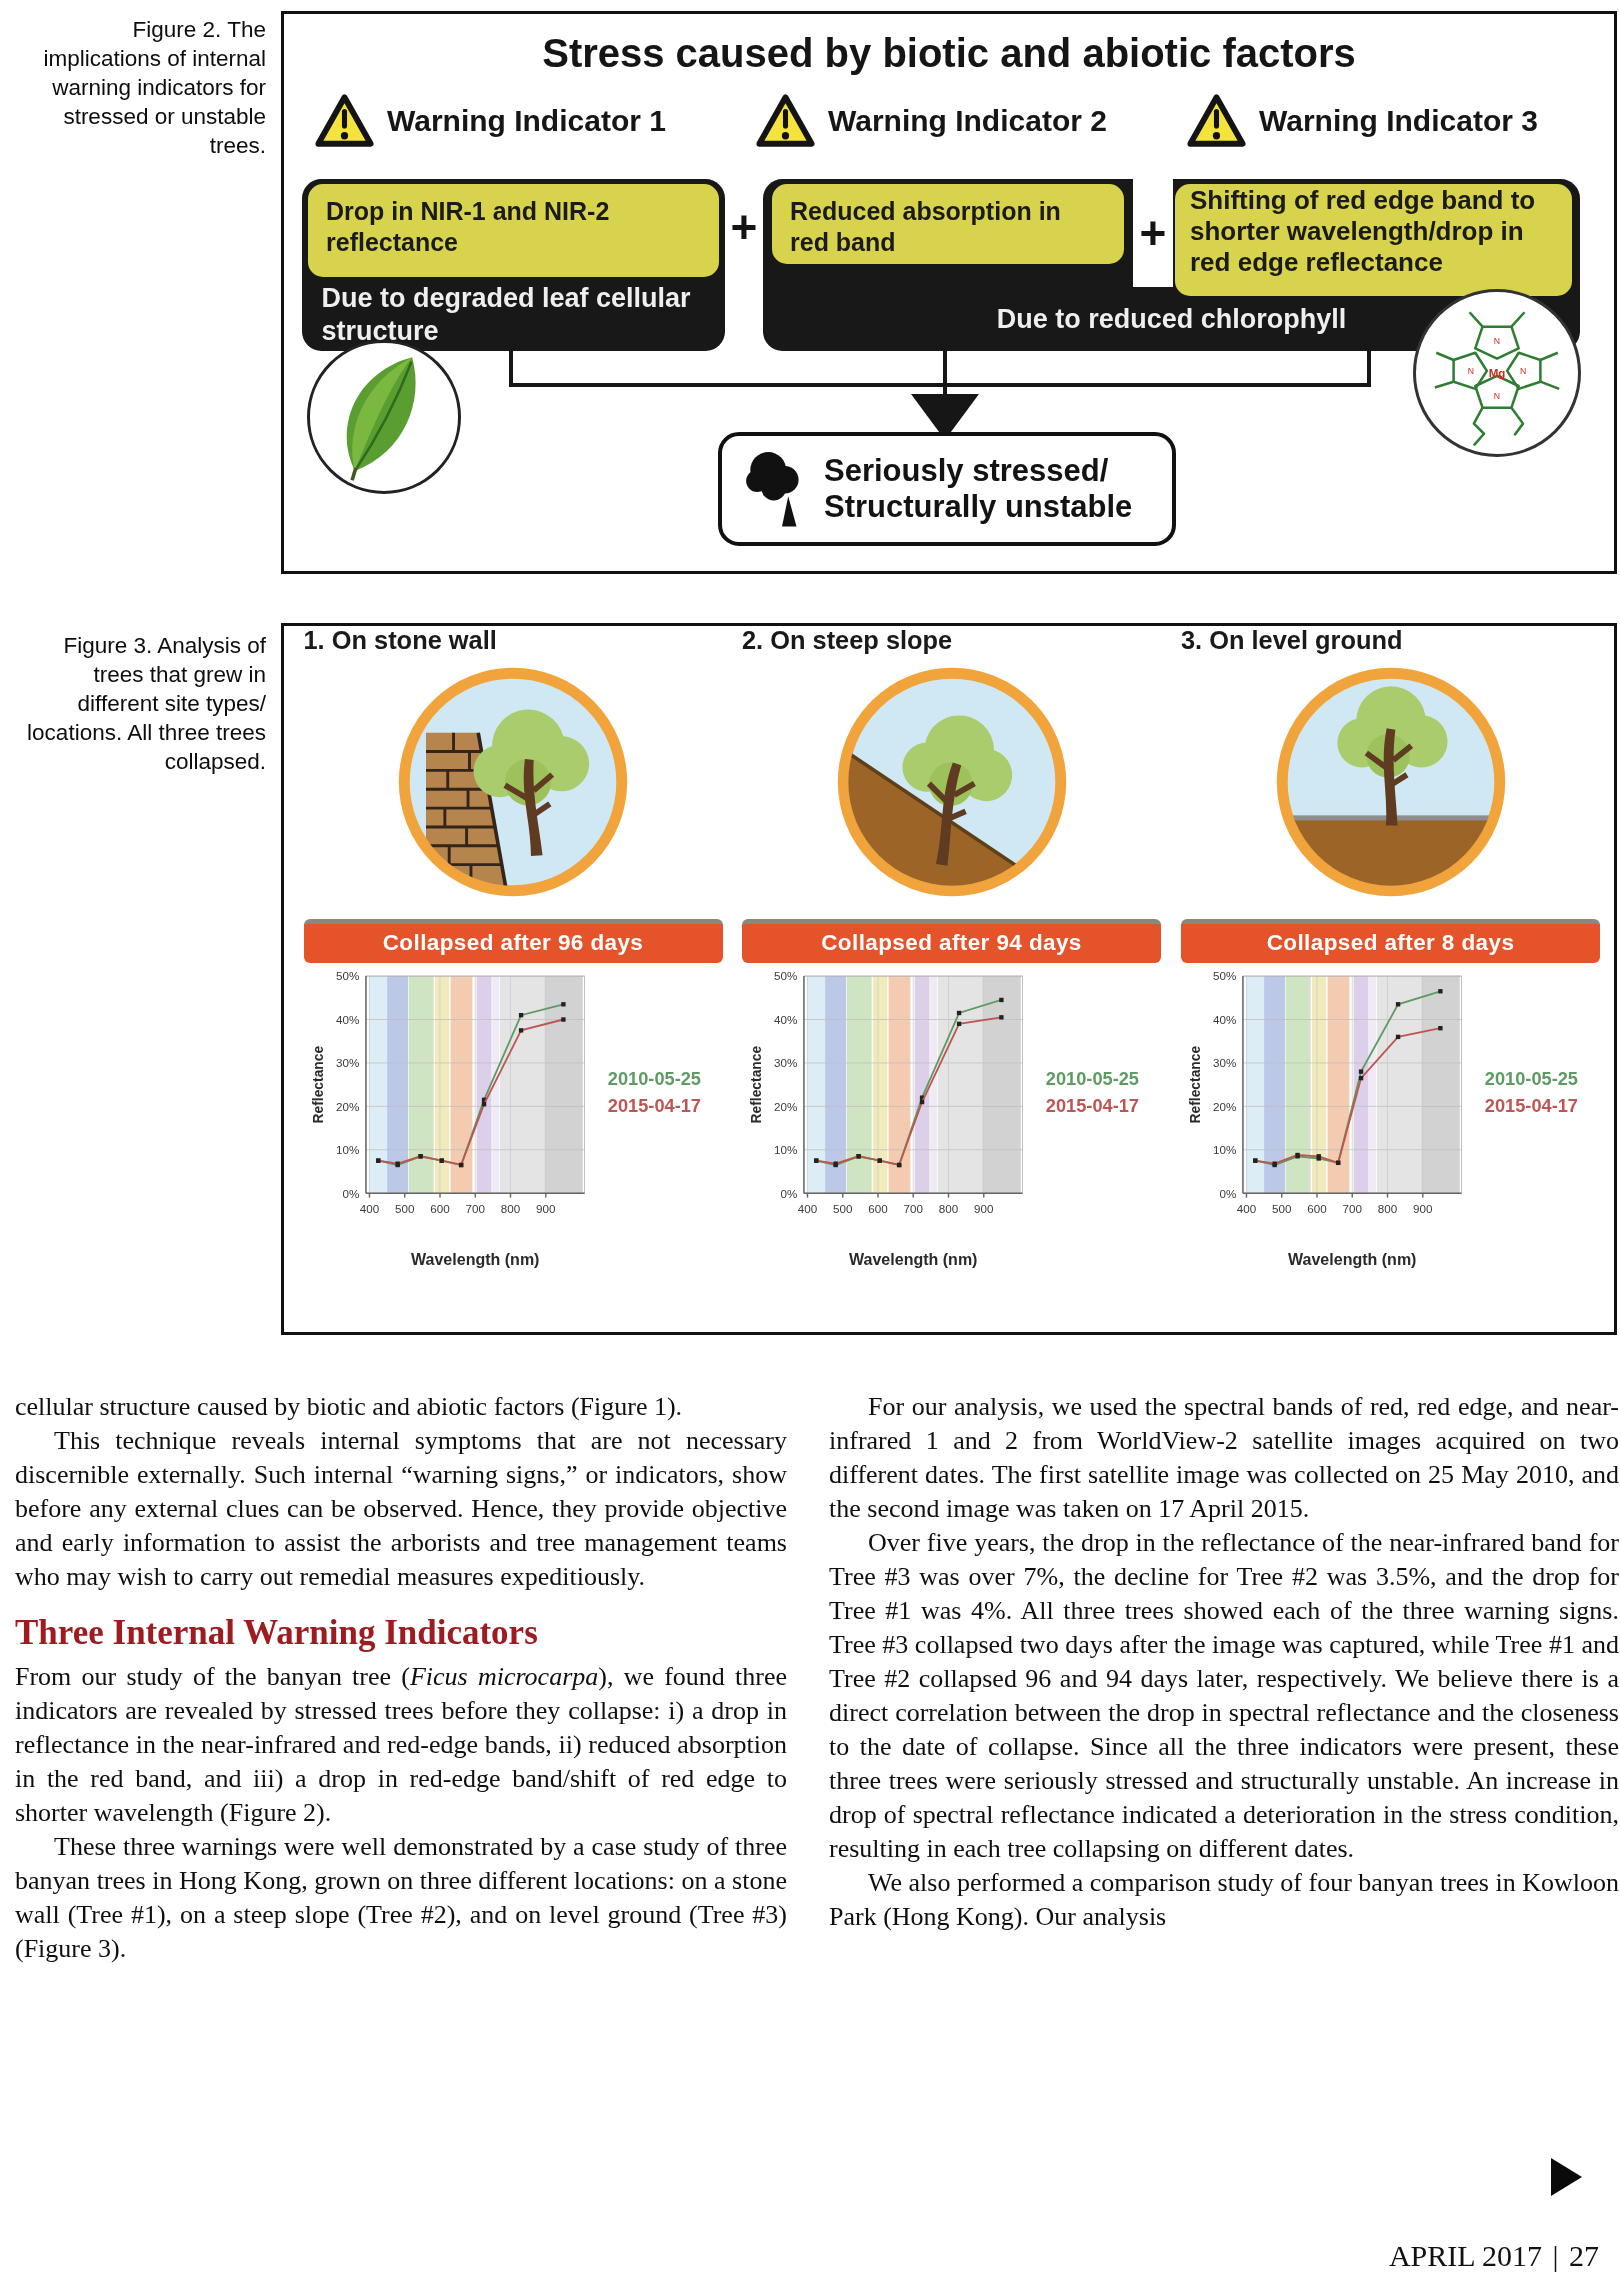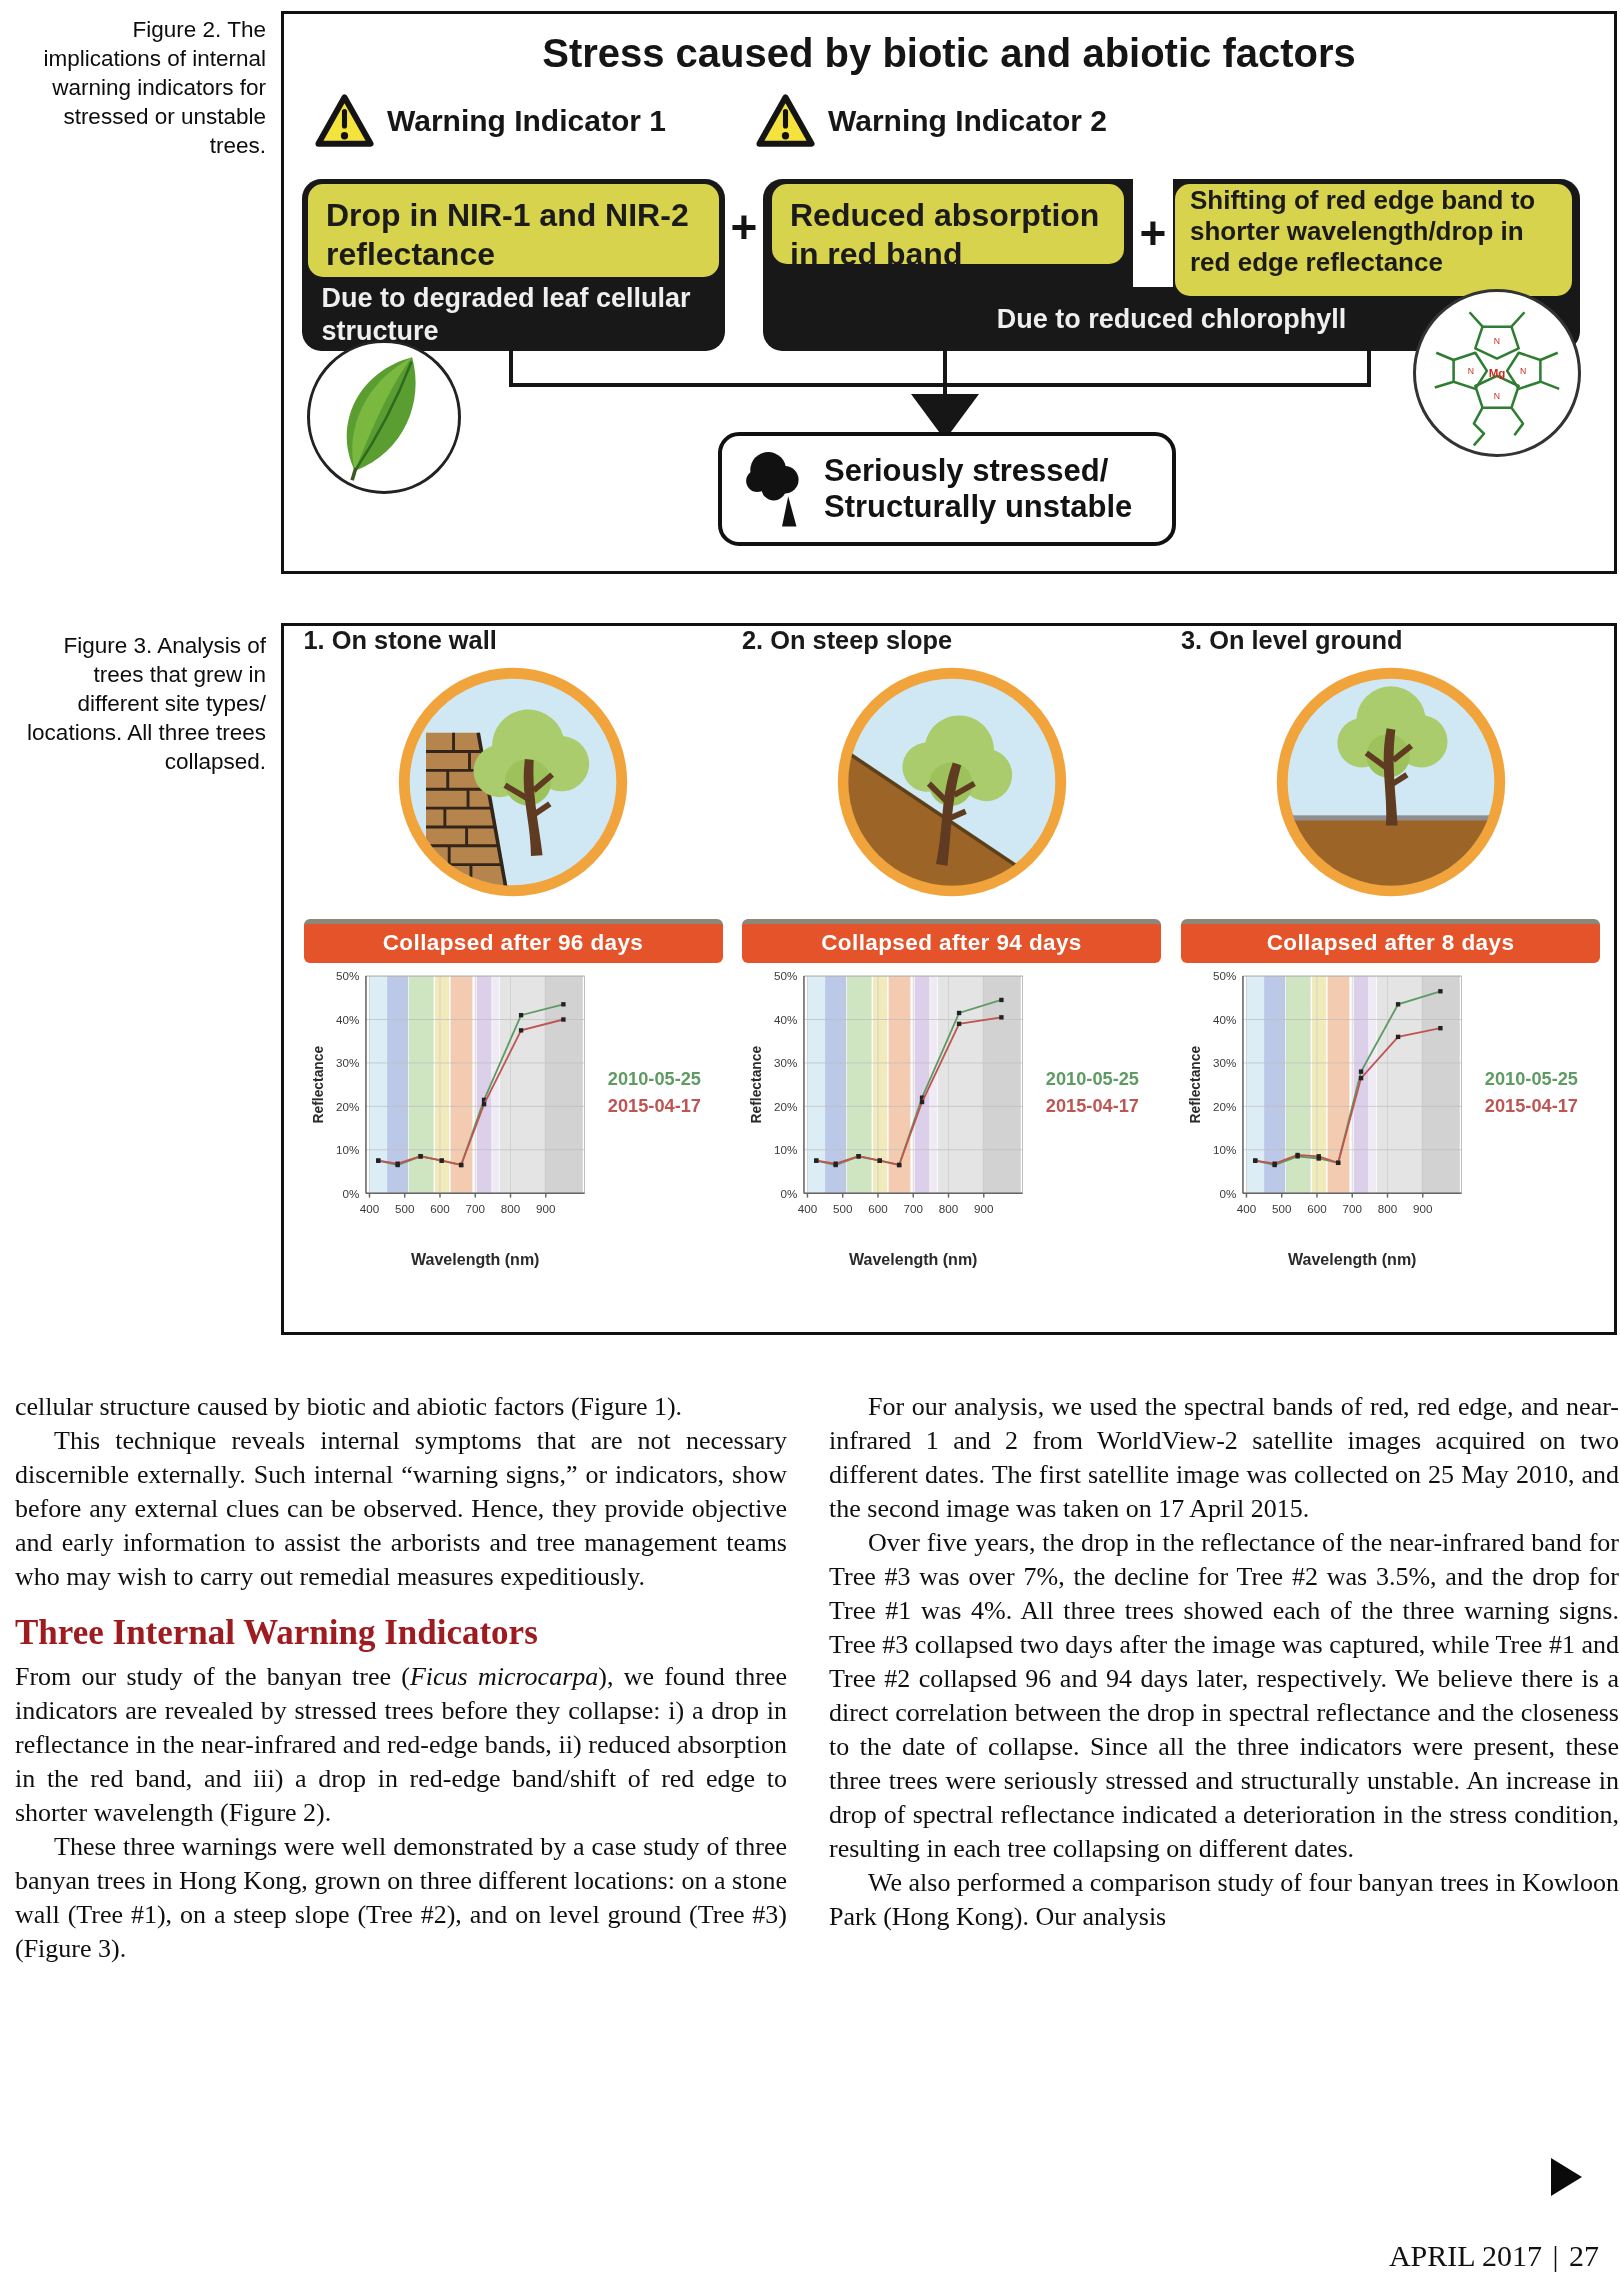--- a/index.html
+++ b/index.html
@@ -19,21 +19,21 @@
             font-size:40px;font-weight:bold;color:#151515;}
   .f2-ind{position:absolute;top:78px;display:flex;align-items:center;}
   .f2-ind .tri{width:61px;height:57px;flex:0 0 auto;}
   .f2-ind .lab{margin-left:12px;font-size:30px;font-weight:bold;color:#161616;}
   .f2-ind1{left:30px;} .f2-ind2{left:471px;} .f2-ind3{left:902px;}
 
   .blackbox{position:absolute;background:#181818;border-radius:19.5px;}
   .f2-g1{left:18px;top:165px;width:423px;height:172px;}
   .f2-g23{left:479px;top:165px;width:817px;height:172px;}
   .ybox{position:absolute;background:#d8d34d;border-radius:15px;box-sizing:border-box;
-        font-weight:bold;color:#1b1b1b;padding:12px 18px;font-size:32px;line-height:1.22;}
+        font-weight:bold;color:#1b1b1b;padding:12px 18px;font-size:25px;line-height:1.22;}
   .f2-y1{left:6px;top:5.2px;width:411px;height:93px;}
   .f2-y2{left:9px;top:5.2px;width:352px;height:80px;}
   .f2-y3{left:412px;top:5.2px;width:397px;height:112px;font-size:26px;line-height:1.18;padding:1px 15px;}
   .notch{position:absolute;left:370px;top:0;width:40px;height:108px;background:#ffffff;
          display:flex;align-items:center;justify-content:center;}
   .plus{font-size:46px;font-weight:bold;color:#141414;}
   .plus-mid{position:absolute;left:441px;top:186px;width:38px;text-align:center;}
   .bnote{position:absolute;color:#efefef;font-weight:bold;font-size:27px;line-height:1.2;}
   .f2-n1{left:19.5px;top:103px;width:374px;}
   .f2-n23{left:0;top:124px;width:100%;text-align:center;}
@@ -102,20 +102,28 @@
       </svg>
       <span class="lab">Warning Indicator 1</span>
     </div>
     <div class="f2-ind f2-ind2">
       <svg class="tri" viewBox="0 0 84 76">
         <polygon points="42,6 78,70 6,70" fill="#f4e33c" stroke="#141414" stroke-width="8" stroke-linejoin="round"></polygon>
         <rect x="38.5" y="22" width="7" height="27" rx="3.5" fill="#111"></rect>
         <circle cx="42" cy="59" r="5" fill="#111"></circle>
       </svg>
       <span class="lab">Warning Indicator 2</span>
+    </div>
+    <div class="f2-ind f2-ind3">
+      <svg class="tri" viewBox="0 0 84 76">
+        <polygon points="42,6 78,70 6,70" fill="#f4e33c" stroke="#141414" stroke-width="8" stroke-linejoin="round"></polygon>
+        <rect x="38.5" y="22" width="7" height="27" rx="3.5" fill="#111"></rect>
+        <circle cx="42" cy="59" r="5" fill="#111"></circle>
+      </svg>
+      <span class="lab">Warning Indicator 3</span>
     </div>
 
     <div class="blackbox f2-g1">
       <div class="ybox f2-y1">Drop in NIR-1 and NIR-2 reflectance</div>
       <div class="bnote f2-n1">Due to degraded leaf cellular structure</div>
     </div>
 
     <div class="plus plus-mid">+</div>
 
     <div class="blackbox f2-g23">

